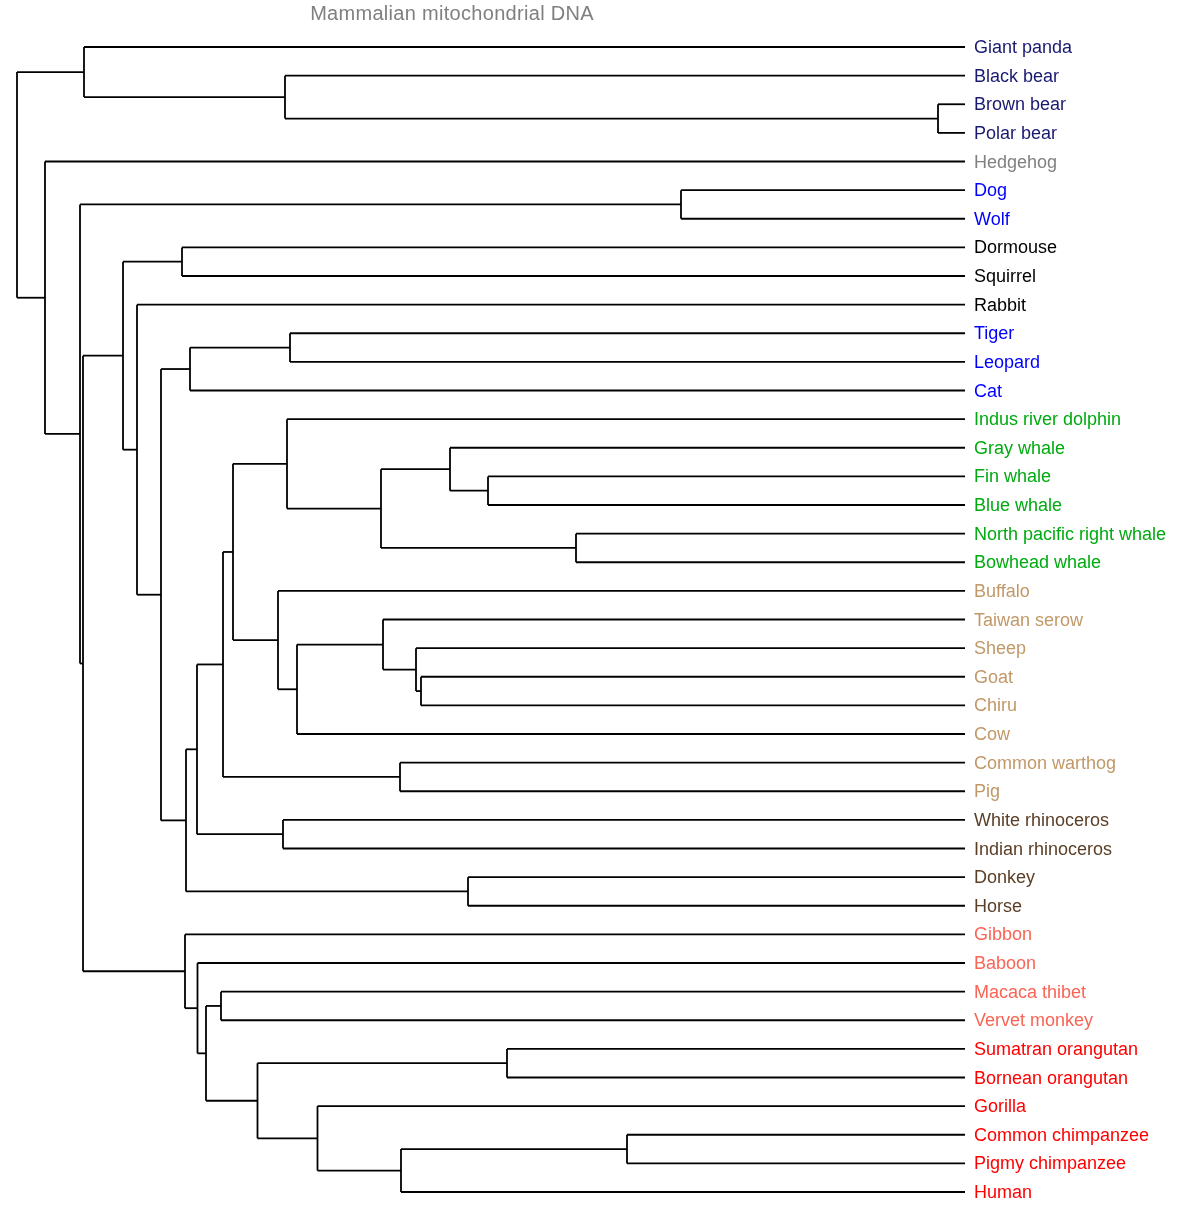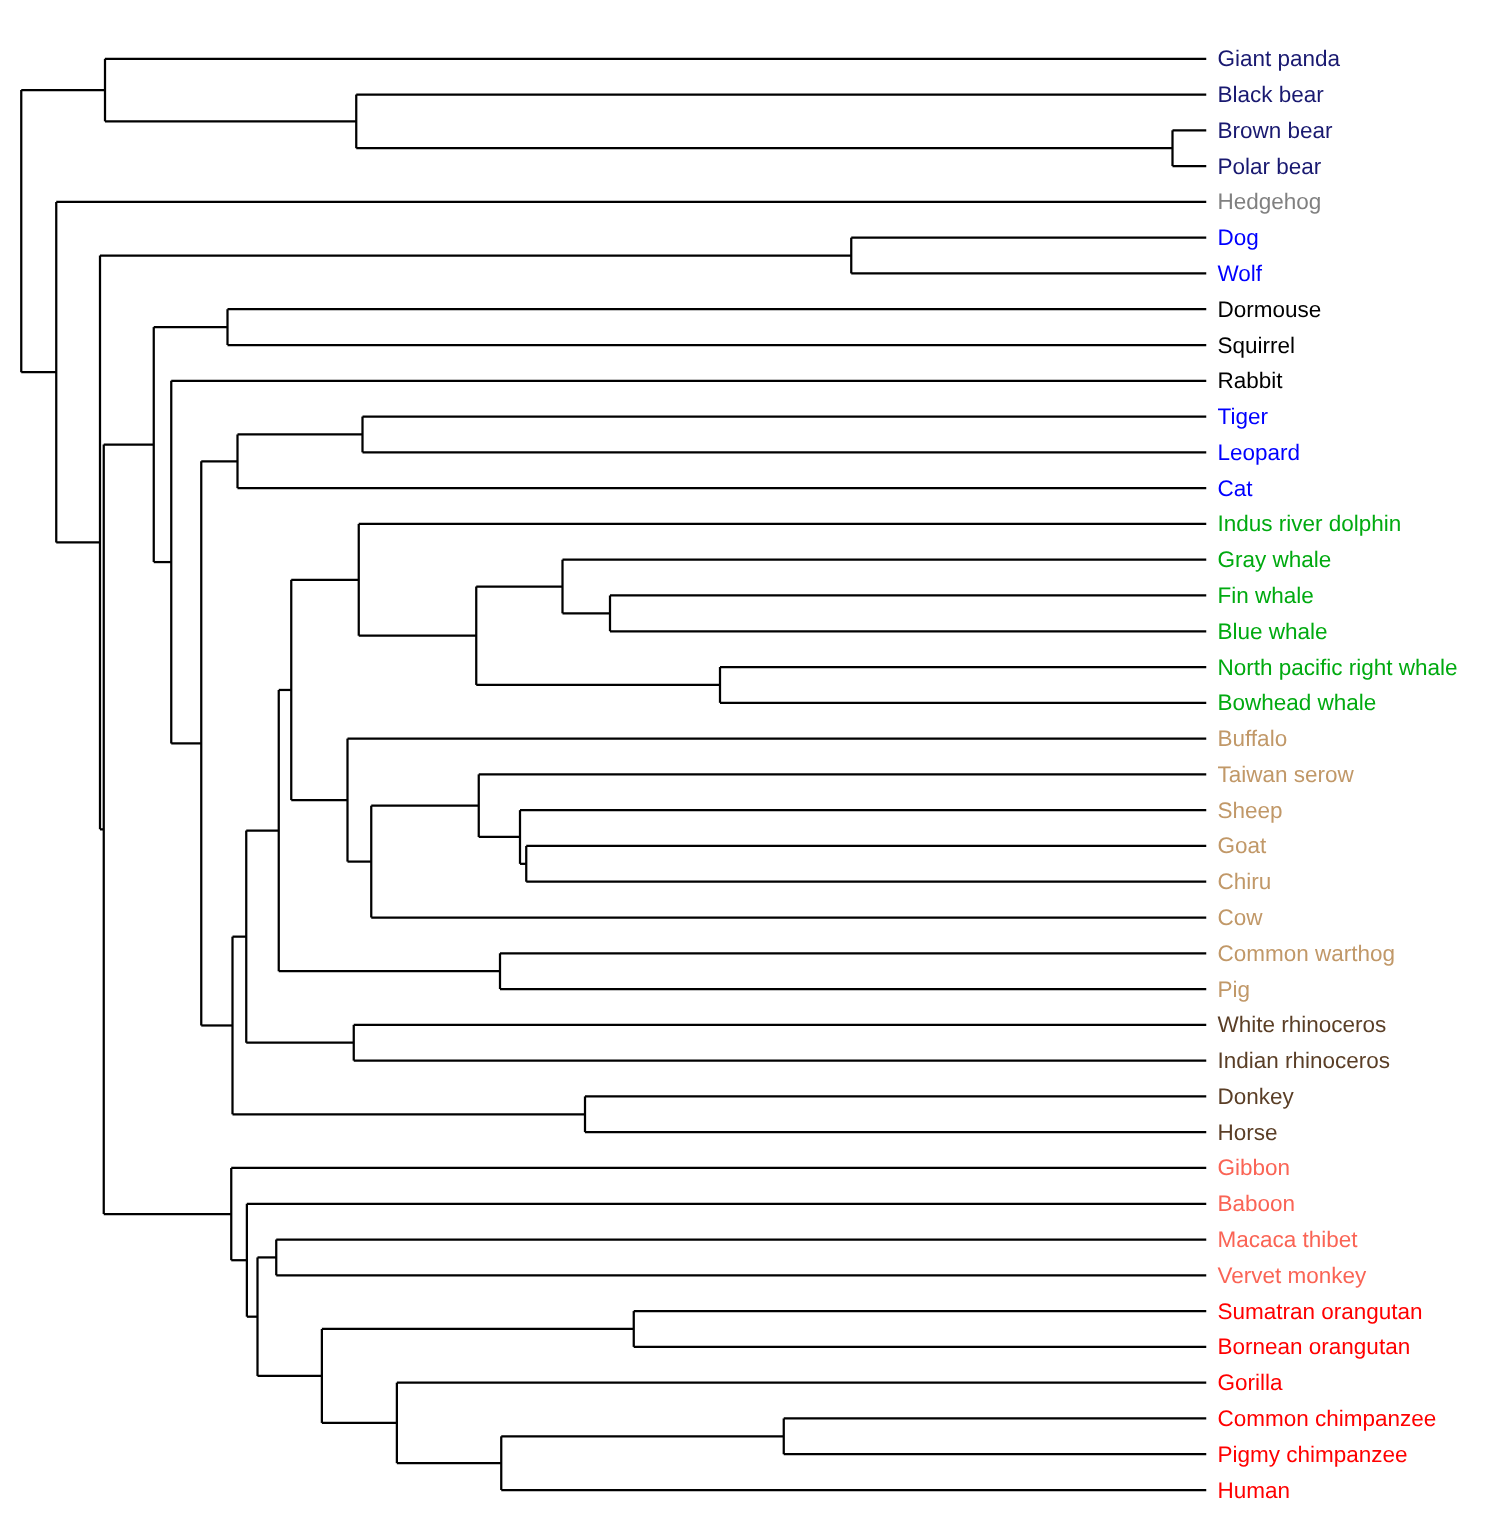--- a/index.html
+++ b/index.html
@@ -33,20 +33,21 @@
   }
   svg text {
     font-family: "Liberation Sans", sans-serif;
     font-size: 18px;
   }
 </style>
 </head>
 <body>
 
 <div class="figure">
+  <div class="chart-title" style="color: rgb(127, 127, 127);">Mammalian mitochondrial DNA</div>
   <svg id="tree-svg" width="1200" height="1212" viewBox="0 0 1200 1212">
       <text x="974" y="47" fill="#191970" dominant-baseline="central">Giant panda</text>
       <text x="974" y="75.625" fill="#191970" dominant-baseline="central">Black bear</text>
       <text x="974" y="104.25" fill="#191970" dominant-baseline="central">Brown bear</text>
       <text x="974" y="132.875" fill="#191970" dominant-baseline="central">Polar bear</text>
       <line x1="938" y1="104.25" x2="965" y2="104.25" stroke="#000000" stroke-width="1.8"></line>
       <line x1="938" y1="132.875" x2="965" y2="132.875" stroke="#000000" stroke-width="1.8"></line>
       <line x1="938" y1="104.25" x2="938" y2="132.875" stroke="#000000" stroke-width="1.8"></line>
       <line x1="285" y1="75.625" x2="965" y2="75.625" stroke="#000000" stroke-width="1.8"></line>
       <line x1="285" y1="118.5625" x2="938" y2="118.5625" stroke="#000000" stroke-width="1.8"></line>

